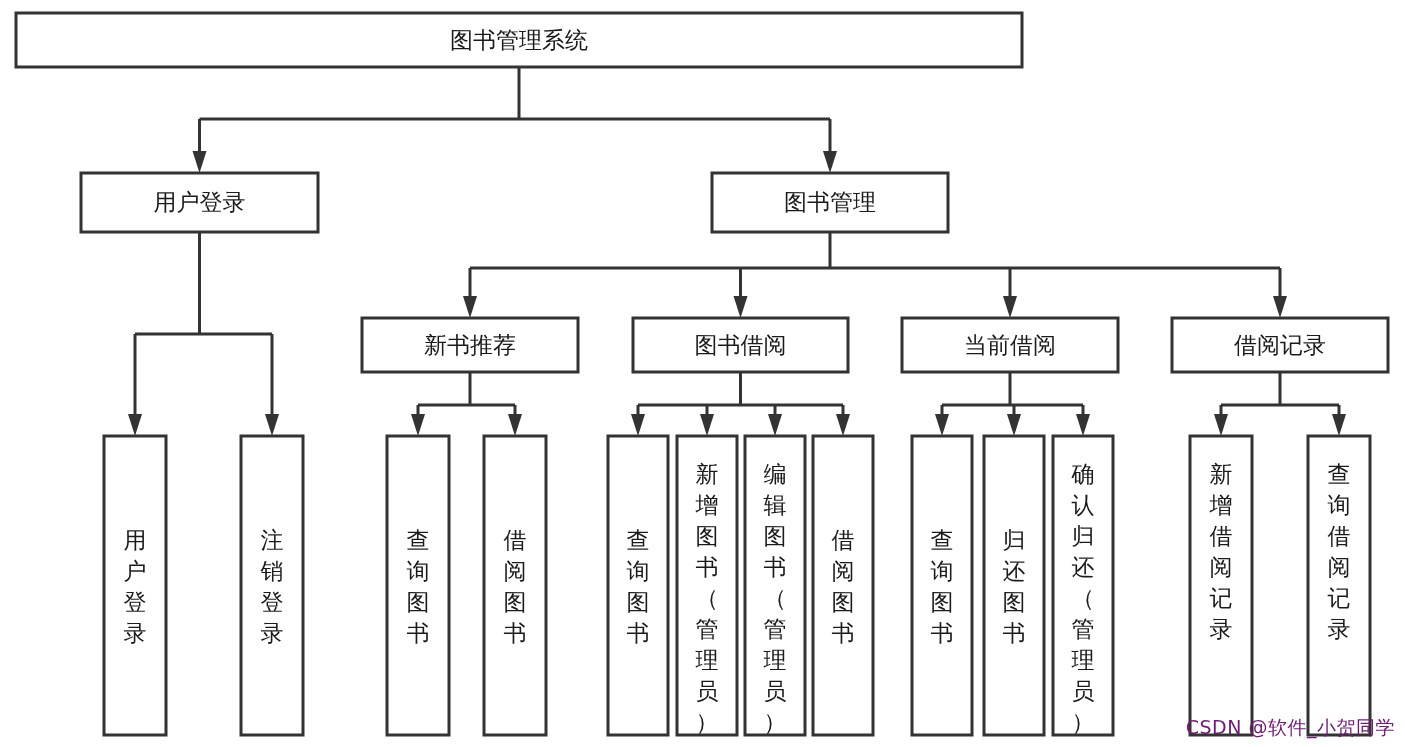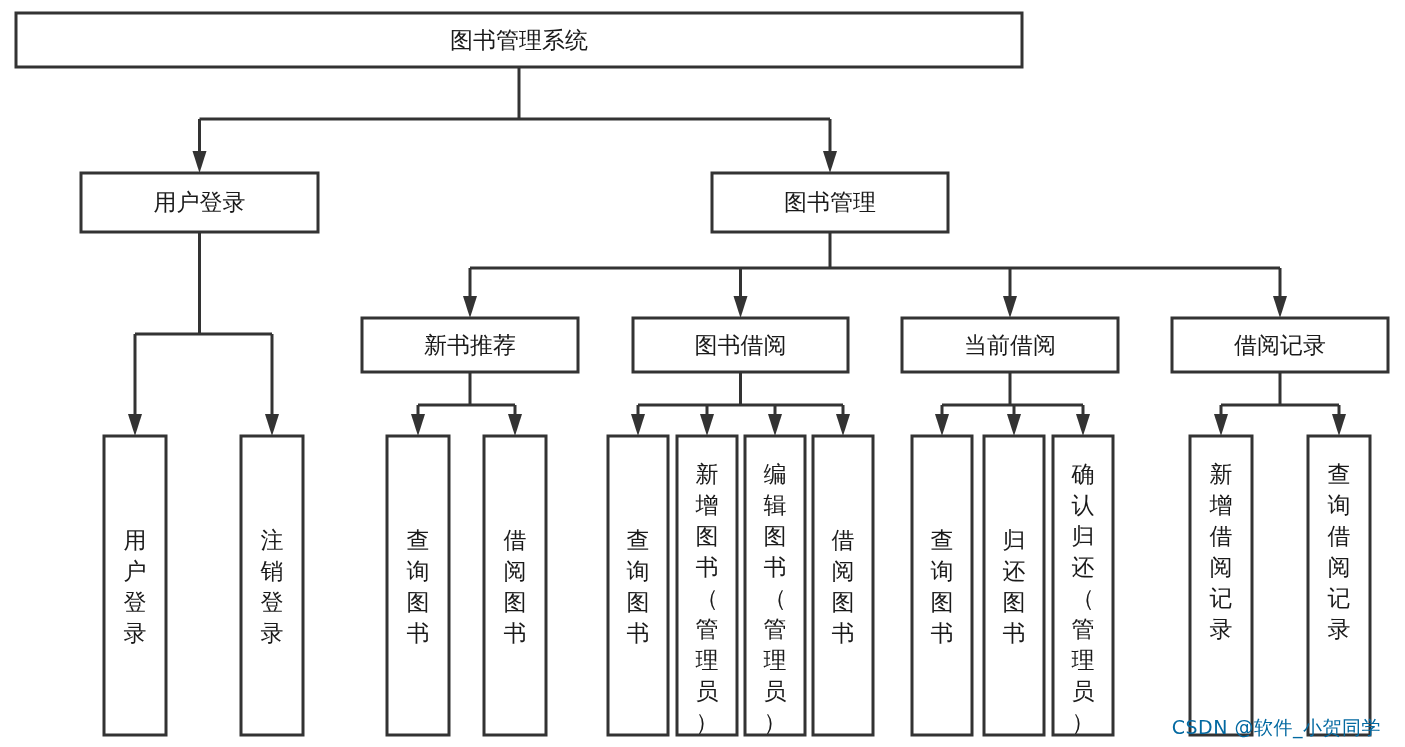--- a/index.html
+++ b/index.html
@@ -41,25 +41,25 @@
     stroke: #333333;
     stroke-width: 3;
     fill: none;
   }
   .arrow-head {
     fill: #333333;
     stroke: none;
   }
   .watermark {
     position: absolute;
-    right: 24px;
+    right: 10px;
     bottom: 6px;
     font-family: "DejaVu Sans", "Liberation Sans", sans-serif;
     font-size: 19px;
-    color: #0369a1;
+    color: #701a75;
     white-space: nowrap;
     letter-spacing: 0.5px;
     pointer-events: none;
   }
 </style>
 </head>
 <body>
 
 <svg id="diagram" viewBox="0 0 1405 747" xmlns="http://www.w3.org/2000/svg">
 

